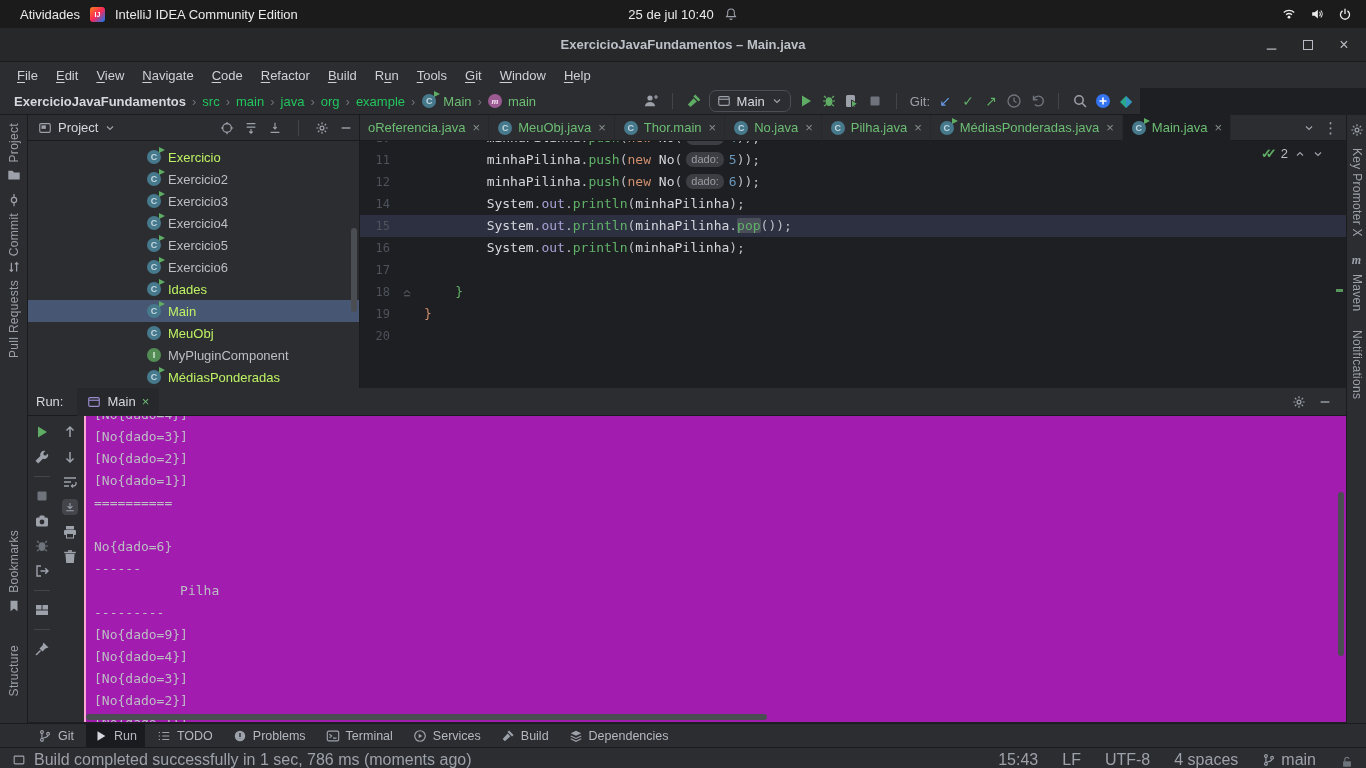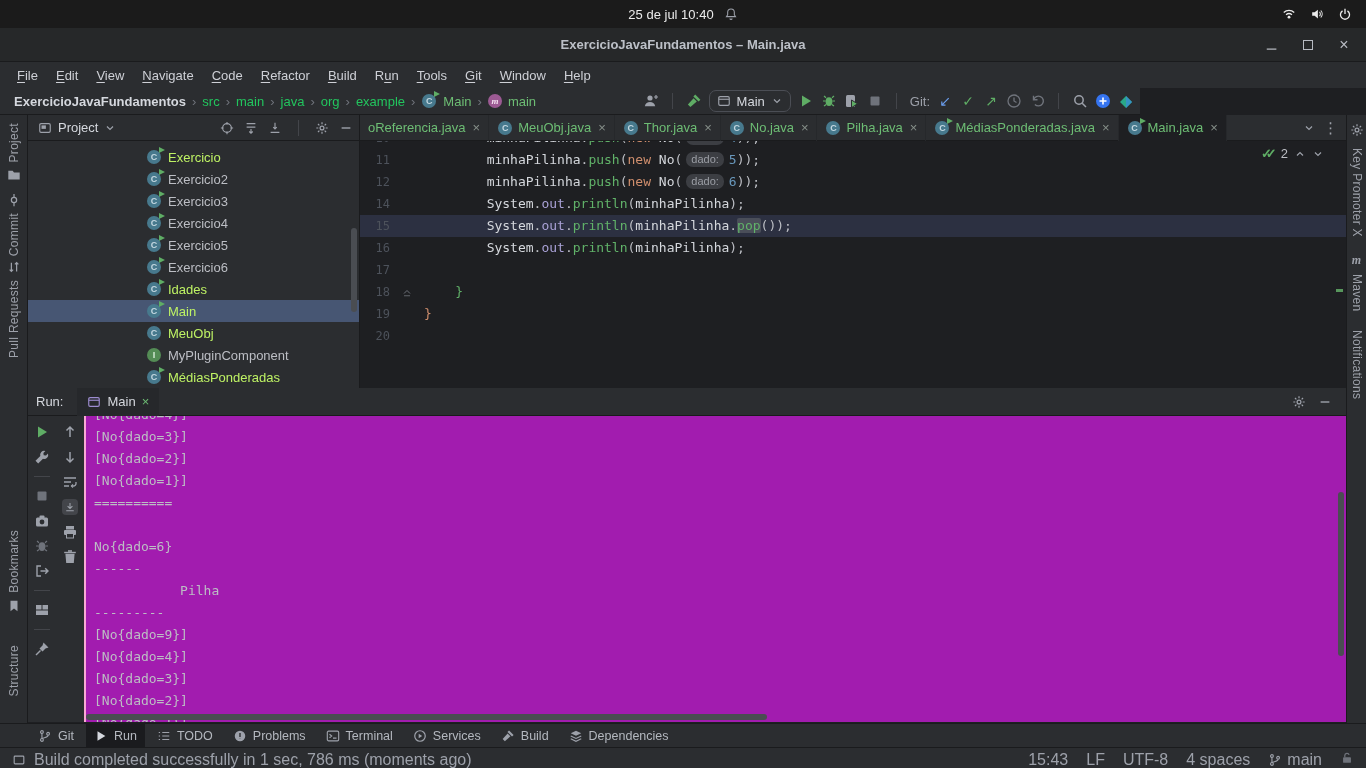--- a/index.html
+++ b/index.html
@@ -99,27 +99,32 @@
 #console-lines{margin-top:-12px;padding-left:8px}
 .con-row{height:22px;line-height:22px;font-family:"DejaVu Sans Mono",monospace;font-size:13px;color:#bcbec4;white-space:pre}
 #console-hscroll{position:absolute;left:0;bottom:2px;height:6px;width:681px;background:#4a4d52;border-radius:3px}
 #console-vscroll{position:absolute;right:2px;top:76px;width:6px;height:164px;background:#4a4d52;border-radius:3px}
 
 #bottom-bar{left:0;top:723px;width:1366px;height:24px;background:#2b2d30;border-top:1px solid #1a1b1d;display:flex;align-items:center;gap:4px;padding-left:30px}
 .tw-btn{display:flex;align-items:center;gap:6px;height:24px;padding:0 8px;color:#b4b8bf;font-size:12.5px}
 .tw-btn.active{background:#1a1b1e}
 #status-bar{left:0;top:747px;width:1366px;height:21px;background:#2b2d30;border-top:1px solid #1a1b1d;display:flex;align-items:center;padding:12px 12px;color:#9da1aa;font-size:16px}
 #status-left{display:flex;align-items:center;gap:8px}
-#status-right{margin-left:auto;display:flex;align-items:flex-start;gap:18px}
+#status-right{margin-left:auto;display:flex;align-items:flex-end;gap:24px}
 .status-seg{display:flex;align-items:center;gap:5px}
 </style>
 </head>
 <body>
 
 <div id="ubuntu-bar" class="abs">
+  <div id="ubuntu-left">
+    <span>Atividades</span>
+    <span id="intellij-logo">IJ</span>
+    <span>IntelliJ IDEA Community Edition</span>
+  </div>
   <div id="ubuntu-center">
     <span>25 de jul 10:40</span>
     <span class="icon s14" id="bell-slot">
         <svg viewBox="0 0 16 16">
           <g fill="none" stroke="currentColor" stroke-width="1.2">
             <path d="M8 2.2a3.8 3.8 0 0 1 3.8 3.8v2.8l1.4 2.2H2.8l1.4-2.2V6A3.8 3.8 0 0 1 8 2.2z"></path>
             <path d="M6.6 13.2a1.5 1.5 0 0 0 2.8 0"></path>
           </g>
         </svg>
       </span>
@@ -505,21 +510,21 @@
         <span class="tico">
           <span class="ball">C</span>
         </span>
         <span>MeuObj.java</span>
         <span class="x">×</span>
       </div>
       <div class="tab">
         <span class="tico">
           <span class="ball">C</span>
         </span>
-        <span>Thor.java</span>
+        <span>Thor.main</span>
         <span class="x">×</span>
       </div>
       <div class="tab">
         <span class="tico">
           <span class="ball">C</span>
         </span>
         <span>No.java</span>
         <span class="x">×</span>
       </div>
       <div class="tab">

